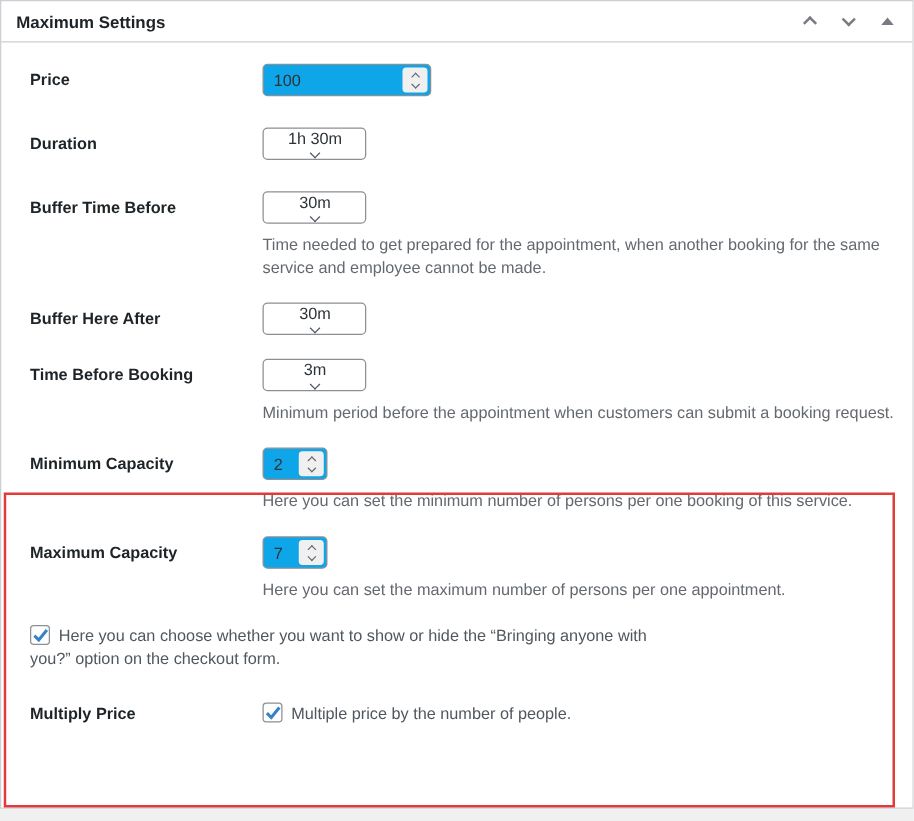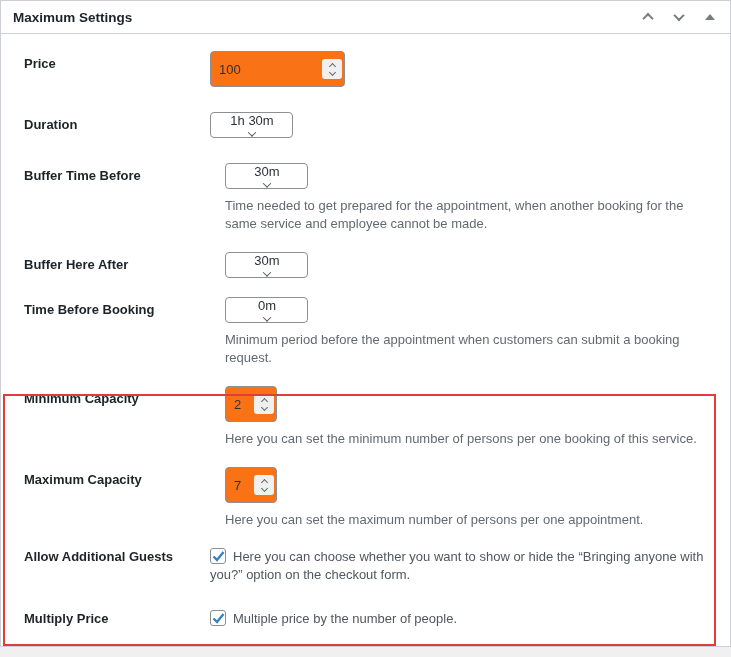--- a/index.html
+++ b/index.html
@@ -28,30 +28,30 @@
   .panel-title { font-size: 13.5px; font-weight: 700; color: #1d2327; }
   .header-icons { margin-left: auto; display: flex; align-items: center; gap: 17px; }
   .icon-btn { width: 14px; height: 14px; display: inline-flex; align-items: center; justify-content: center; cursor: pointer; }
   .chev { width: 8px; height: 8px; border-right: 2px solid #787c82; border-bottom: 2px solid #787c82; display: inline-block; }
   .chev.up   { transform: rotate(-135deg) translate(-1px,-1px); }
   .chev.down { transform: rotate(45deg) translate(-1px,-1px); }
   .tri-up { width: 0; height: 0; border-left: 5px solid transparent; border-right: 5px solid transparent; border-bottom: 6px solid #787c82; display: inline-block; }
   
   .panel-body { padding: 17px 12px 0 23px; }
   .row { display: flex; align-items: flex-start; margin-bottom: 25px; }
-  .row.has-desc { margin-bottom: 19px; gap: 15px; }
+  .row.has-desc { margin-bottom: 19px; }
   .row.guests { margin-bottom: 26px; }
   .row-label { width: 186px; flex: 0 0 186px; font-weight: 700; color: #1d2327; padding-top: 5px; }
   .row.check-row .row-label { padding-top: 1px; }
   .row-control { flex: 1; min-width: 0; }
   
   .num-input {
     display: inline-flex; align-items: center;
-    height: 36px; border: 1px solid #8c8f94; border-radius: 4px;
-    background: #f97316; overflow: hidden;
+    height: 26px; border: 1px solid #8c8f94; border-radius: 4px;
+    background: #0ea5e9; overflow: hidden;
   }
   .num-input input {
     border: 0; outline: none; height: 24px; padding: 0 4px 0 8px;
     font: 13px "Liberation Sans", sans-serif; color: #2c3338;
     width: 100%; min-width: 0; background: transparent;
   }
   .num-input.w-wide { width: 135px; }
   .num-input.w-small { width: 52px; }
   .stepper {
     flex: 0 0 20px; width: 20px; height: 20px; margin-right: 2px;
@@ -149,21 +149,21 @@
           <span>30m</span>
           <span class="schev"></span>
         </span>
       </div>
     </div>
 
     <div class="row has-desc">
       <div class="row-label">Time Before Booking</div>
       <div class="row-control">
         <span class="select">
-          <span>0m</span>
+          <span>3m</span>
           <span class="schev"></span>
         </span>
         <div class="desc">Minimum period before the appointment when customers can submit a booking request.</div>
       </div>
     </div>
 
     <div class="row has-desc">
       <div class="row-label">Minimum Capacity</div>
       <div class="row-control">
         <span class="num-input w-small">
@@ -185,21 +185,20 @@
           <span class="stepper">
             <span class="schev up"></span>
             <span class="schev down"></span>
           </span>
         </span>
         <div class="desc">Here you can set the maximum number of persons per one appointment.</div>
       </div>
     </div>
 
     <div class="row check-row guests">
-      <div class="row-label">Allow Additional Guests</div>
       <div class="row-control">
         <div class="check-wrap">
           <span class="checkbox">
             <svg width="13" height="11" viewBox="0 0 13 11">
               <polyline points="1.5,5.5 5,9 11.5,1" fill="none" stroke="#3582c4" stroke-width="2.4"></polyline>
             </svg>
           </span><span>Here you can choose whether you want to show or hide the “Bringing anyone with you?” option on the checkout form.</span>
         </div>
       </div>
     </div>

